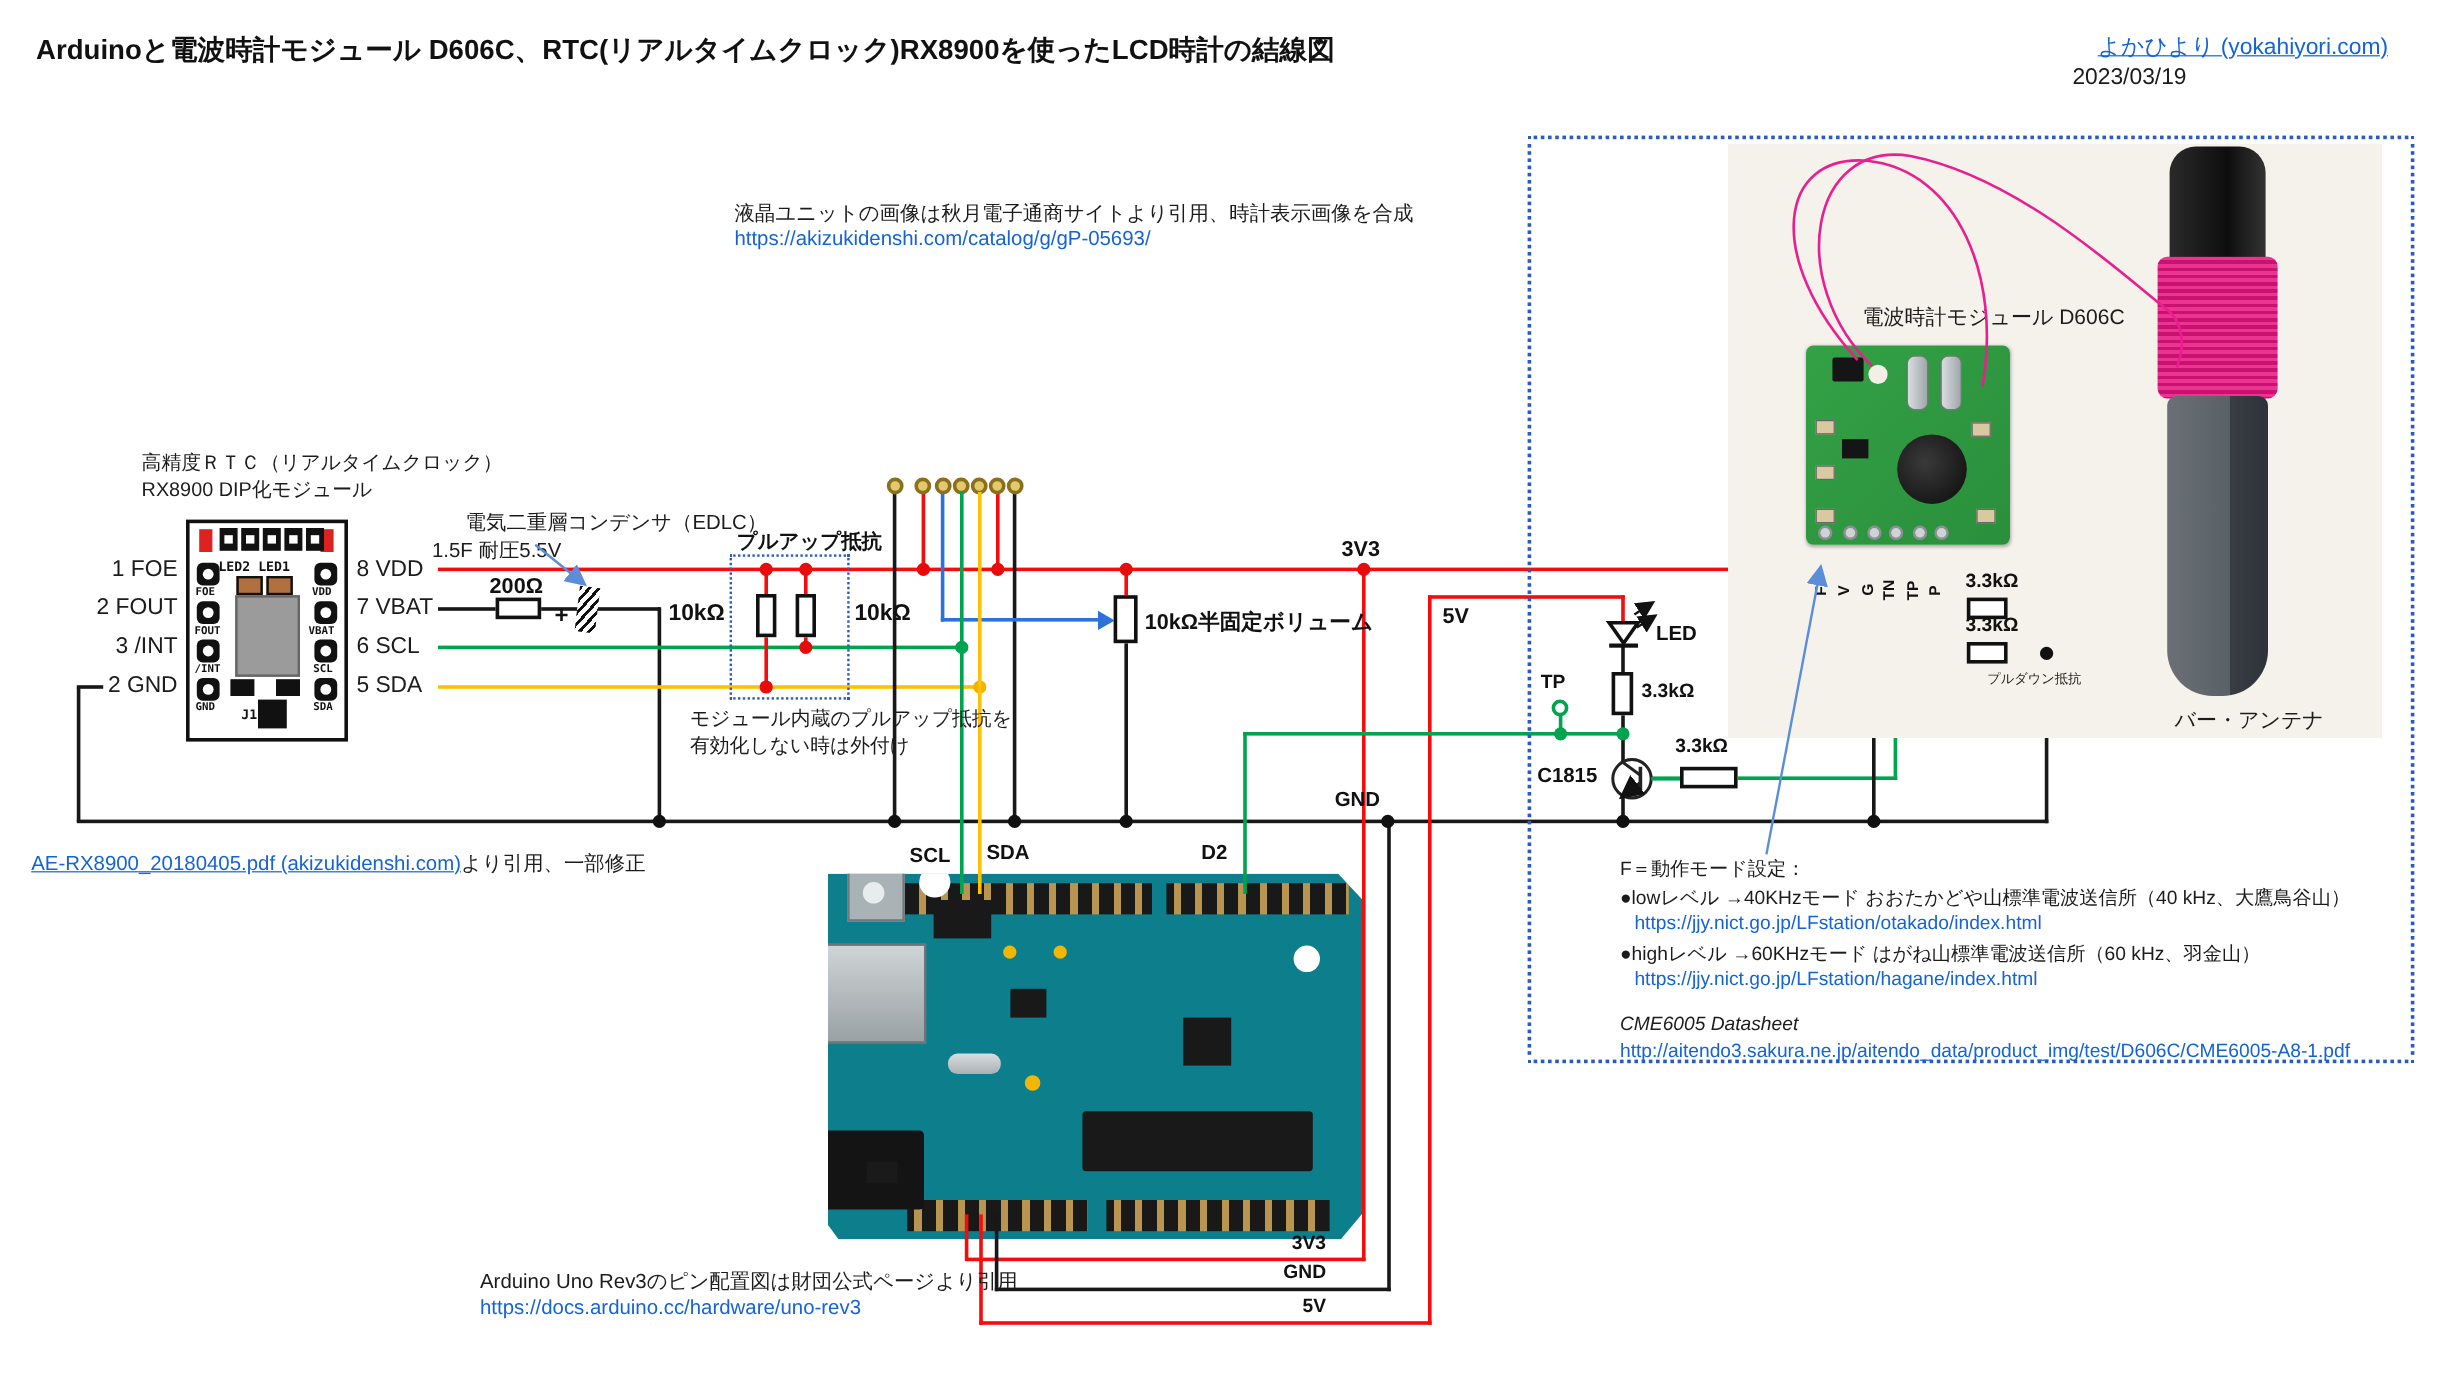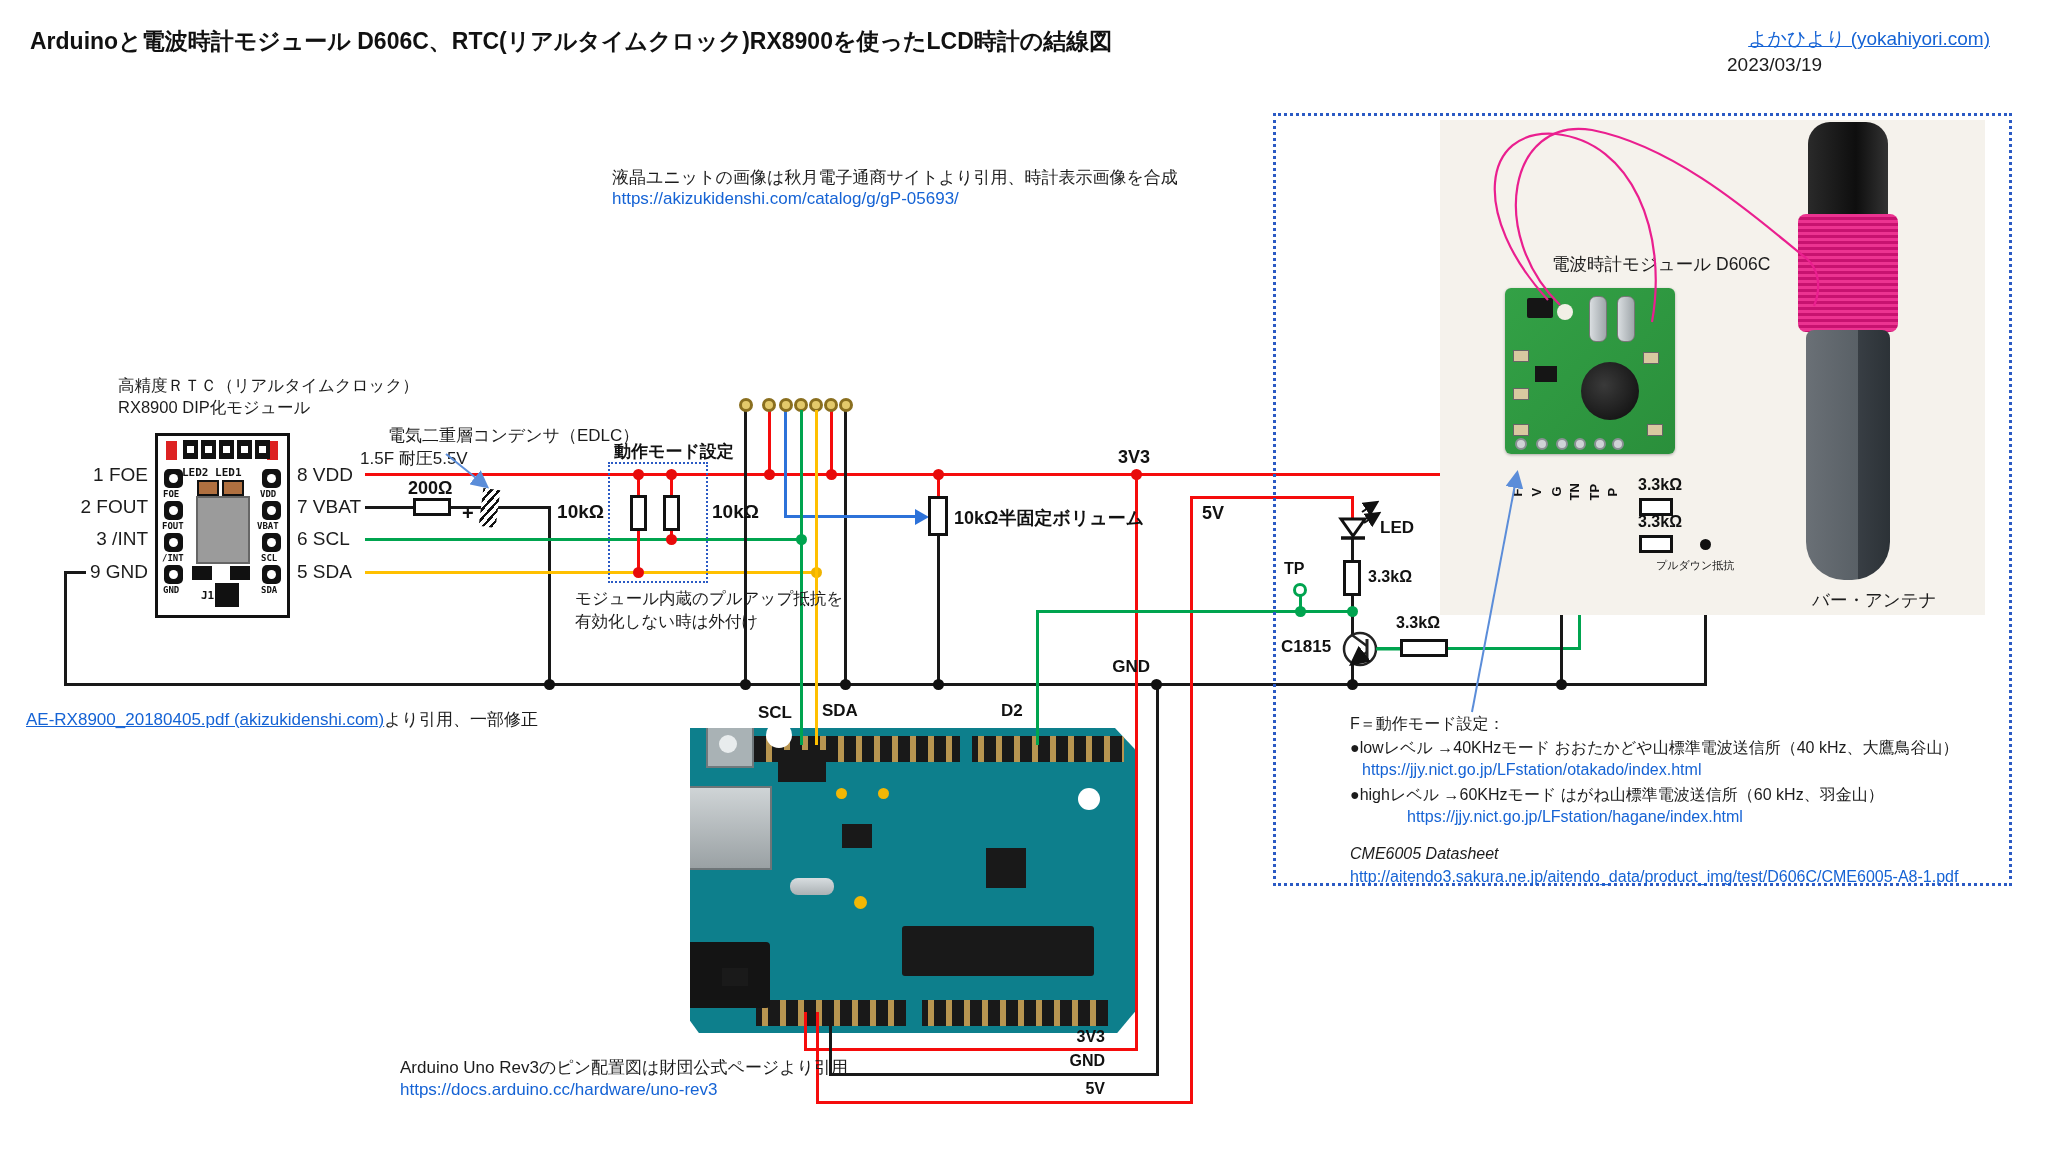--- a/index.html
+++ b/index.html
@@ -105,21 +105,21 @@
     <div class="rtc-tiny" style="left:103px;top:149px;">SDA</div>
     <div style="position:absolute;left:34px;top:130px;width:20px;height:14px;background:#111;"></div>
     <div style="position:absolute;left:72px;top:130px;width:20px;height:14px;background:#111;"></div>
     <div class="rtc-tiny" style="left:43px;top:153px;font-size:11px;">J1</div>
     <div style="position:absolute;left:57px;top:147px;width:24px;height:24px;background:#111;"></div>
   </div>
 
   <div class="txt" style="left:60px;top:464px;width:88px;text-align:right;font-size:19px;">1 FOE</div>
   <div class="txt" style="left:60px;top:496px;width:88px;text-align:right;font-size:19px;">2 FOUT</div>
   <div class="txt" style="left:60px;top:528px;width:88px;text-align:right;font-size:19px;">3 /INT</div>
-  <div class="txt" style="left:60px;top:561px;width:88px;text-align:right;font-size:19px;">9 GND</div>
+  <div class="txt" style="left:60px;top:561px;width:88px;text-align:right;font-size:19px;">2 GND</div>
   <div class="txt" style="left:297px;top:464px;font-size:19px;">8 VDD</div>
   <div class="txt" style="left:297px;top:496px;font-size:19px;">7 VBAT</div>
   <div class="txt" style="left:297px;top:528px;font-size:19px;">6 SCL</div>
   <div class="txt" style="left:297px;top:561px;font-size:19px;">5 SDA</div>
 
   <div class="txt" style="left:26px;top:708px;font-size:17px;">
     <a class="lnk und" href="#">AE-RX8900_20180405.pdf (akizukidenshi.com)</a><span>より引用、一部修正</span>
   </div>
 
   <div class="txt" style="left:360px;top:424px;font-size:17px;margin-left:28px;">電気二重層コンデンサ（EDLC）</div>
@@ -211,21 +211,21 @@
   <div class="dot dk" style="left:544px;top:679px;"></div>
   <div class="dot dk" style="left:740px;top:679px;"></div>
   <div class="dot dk" style="left:840px;top:679px;"></div>
   <div class="dot dk" style="left:933px;top:679px;"></div>
   <div class="dot dk" style="left:1151px;top:679px;"></div>
   <div class="dot dk" style="left:1347px;top:679px;"></div>
   <div class="dot dk" style="left:1556px;top:679px;"></div>
   <div class="dot dk" style="left:1700px;top:539px;"></div>
 
   <div class="dotted-box" style="left:608px;top:462px;width:100px;height:121px;border-width:2.5px;"></div>
-  <div class="lb" style="left:614px;top:440px;font-size:17px;">動作モード設定</div>
+  <div class="lb" style="left:614px;top:440px;font-size:17px;">プルアップ抵抗</div>
   <div class="res" style="left:630px;top:495px;width:17px;height:36px;"></div>
   <div class="res" style="left:663px;top:495px;width:17px;height:36px;"></div>
   <div class="lb" style="left:520px;top:501px;width:84px;text-align:right;font-size:19px;">10kΩ</div>
   <div class="lb" style="left:712px;top:501px;font-size:19px;">10kΩ</div>
   <div class="txt" style="left:575px;top:588px;font-size:16.5px;">モジュール内蔵のプルアップ抵抗を</div>
   <div class="txt" style="left:575px;top:611px;font-size:16.5px;">有効化しない時は外付け</div>
 
   <div class="res" style="left:928px;top:496px;width:20px;height:40px;border-width:3.5px;"></div>
   <div class="lb" style="left:954px;top:506px;font-size:18px;">10kΩ半固定ボリューム</div>
 
@@ -308,21 +308,21 @@
 
   <div style="position:absolute;left:1808px;top:122px;width:80px;height:104px;background:linear-gradient(90deg,#2a2a2a,#0e0e0e 60%,#333);border-radius:22px 22px 4px 4px;z-index:5;"></div>
   <div style="position:absolute;left:1798px;top:214px;width:100px;height:118px;background:repeating-linear-gradient(180deg,#ec3391 0 3px,#c81270 3px 6px);border-radius:8px;z-index:5;"></div>
   <div style="position:absolute;left:1806px;top:330px;width:84px;height:250px;background:linear-gradient(90deg,#6a7076 0%,#596066 62%,#383e44 62%,#2c3237 100%);border-radius:8px 8px 38px 38px;z-index:5;"></div>
   <div class="txt" style="left:1812px;top:588px;font-size:17.5px;">バー・アンテナ</div>
 
   <div class="txt" style="left:1350px;top:714px;font-size:16px;">F＝動作モード設定：</div>
   <div class="txt" style="left:1350px;top:738px;font-size:16px;">●lowレベル  →40KHzモード  おおたかどや山標準電波送信所（40 kHz、大鷹鳥谷山）</div>
   <a class="txt lnk" style="left:1362px;top:761px;font-size:16px;" href="#">https://jjy.nict.go.jp/LFstation/otakado/index.html</a>
   <div class="txt" style="left:1350px;top:785px;font-size:16px;">●highレベル →60KHzモード  はがね山標準電波送信所（60 kHz、羽金山）</div>
-  <a class="txt lnk" style="left:1362px;top:808px;font-size:16px;margin-left:45px;" href="#">https://jjy.nict.go.jp/LFstation/hagane/index.html</a>
+  <a class="txt lnk" style="left:1362px;top:808px;font-size:16px;" href="#">https://jjy.nict.go.jp/LFstation/hagane/index.html</a>
   <div class="txt" style="left:1350px;top:845px;font-size:16px;font-style:italic;">CME6005  Datasheet</div>
   <a class="txt lnk" style="left:1350px;top:868px;font-size:16px;" href="#">http://aitendo3.sakura.ne.jp/aitendo_data/product_img/test/D606C/CME6005-A8-1.pdf</a>
 
   <svg class="svg-overlay" width="2048" height="1152" viewBox="0 0 2048 1152">
     <defs>
       <marker id="arrB" markerWidth="9" markerHeight="9" refX="7" refY="4.5" orient="auto">
         <path d="M0,0 L9,4.5 L0,9 z" fill="#5b8dd9"></path>
       </marker>
       <marker id="arrK" markerWidth="8" markerHeight="8" refX="6" refY="4" orient="auto">
         <path d="M0,0 L8,4 L0,8 z" fill="#111"></path>

